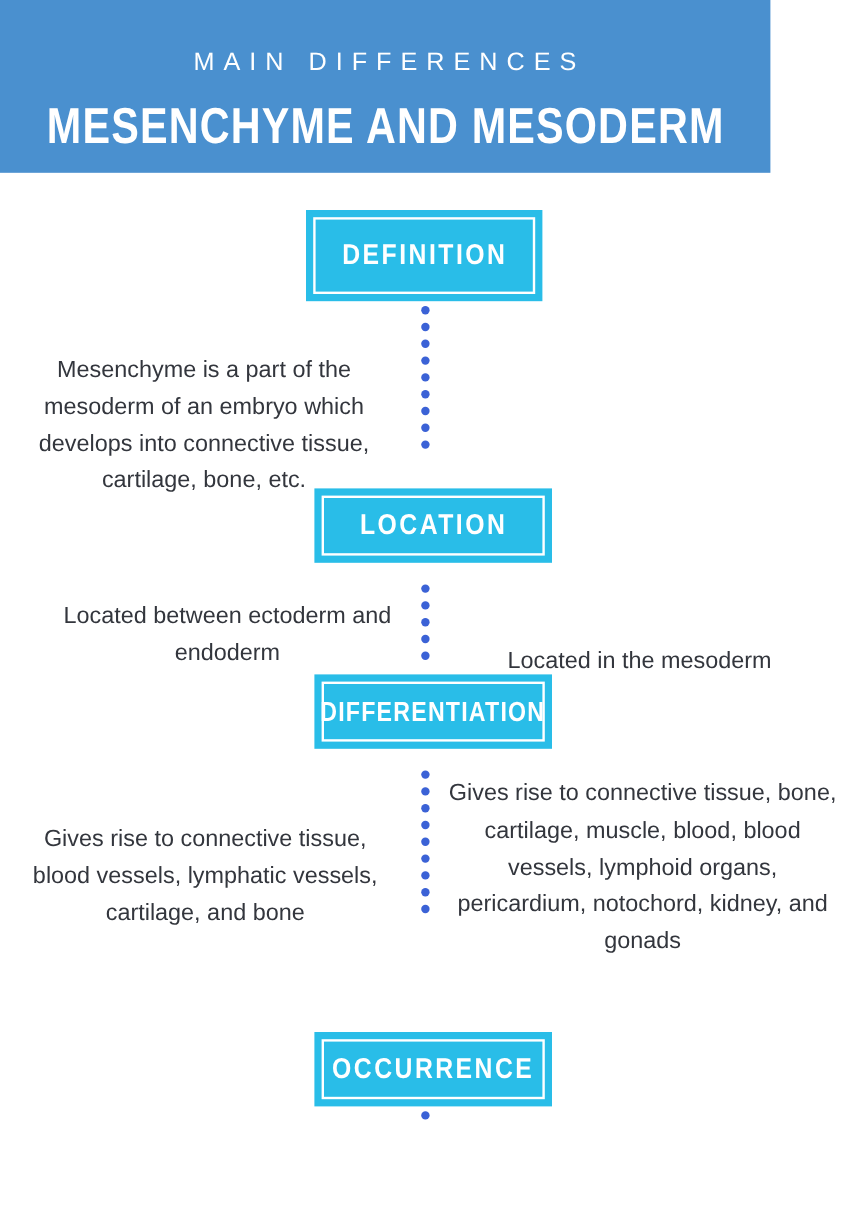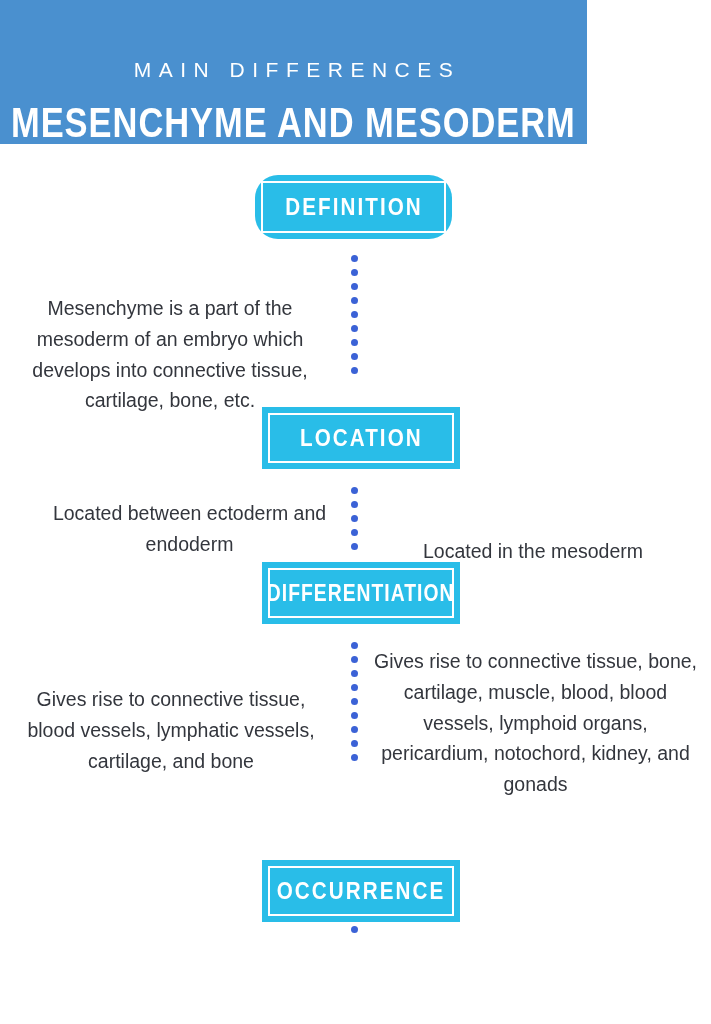--- a/index.html
+++ b/index.html
@@ -20,27 +20,27 @@
     height: 1024px;
     background: #ffffff;
     overflow: hidden;
   }
 
   
   .header {
     position: absolute;
     left: 0;
     top: 0;
-    width: 587px;
+    width: 642px;
     height: 144px;
     background: #4a90cf;
     display: flex;
     flex-direction: column;
     align-items: center;
-    justify-content: flex-end;
+    justify-content: center;
     box-sizing: border-box;
     padding-top: 22px;
   }
   .header-kicker {
     color: #ffffff;
     font-size: 21px;
     letter-spacing: 7.5px;
     font-weight: 300;
     line-height: 1;
     text-indent: 7px;
@@ -85,21 +85,21 @@
     font-weight: 700;
     font-size: 24px;
     letter-spacing: 2.4px;
     line-height: 1;
     white-space: nowrap;
     transform: scaleX(0.86);
     font-family: "Liberation Sans Narrow", "Liberation Sans", sans-serif;
     z-index: 2;
   }
 
-  #badge-definition      { left: 255px; top: 175px; width: 197px; height: 64px; border-radius: 23px; }
+  #badge-definition      { left: 255px; top: 175px; width: 197px; height: 76px; }
   #badge-location        { left: 262px; top: 407px; width: 198px; height: 62px; }
   #badge-differentiation { left: 262px; top: 562px; width: 198px; height: 62px; }
   #badge-occurrence      { left: 262px; top: 816px; width: 198px; height: 62px; margin-top: 44px; }
 
   #badge-differentiation .badge-label { font-size: 23px; letter-spacing: 1.2px; transform: scaleX(0.84); }
 
   
   .divider {
     position: absolute;
     left: 350px;

